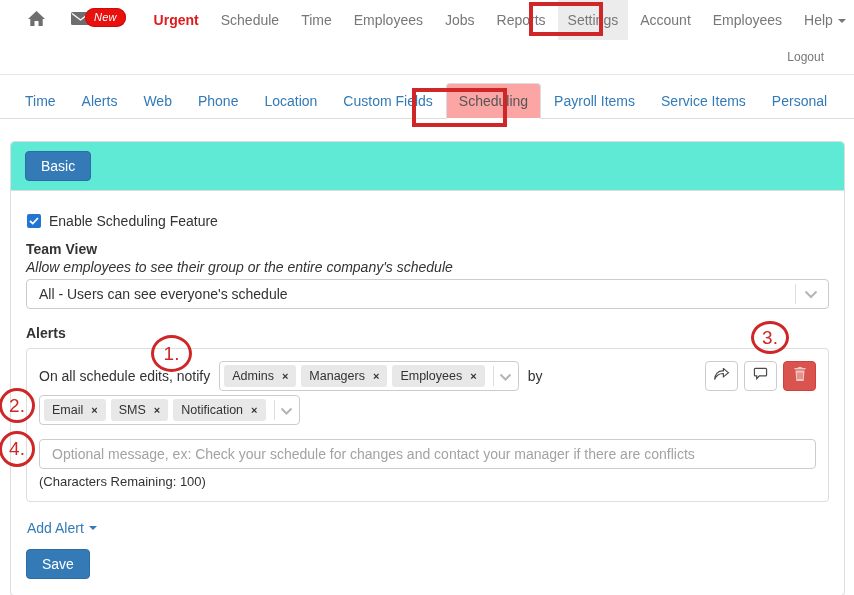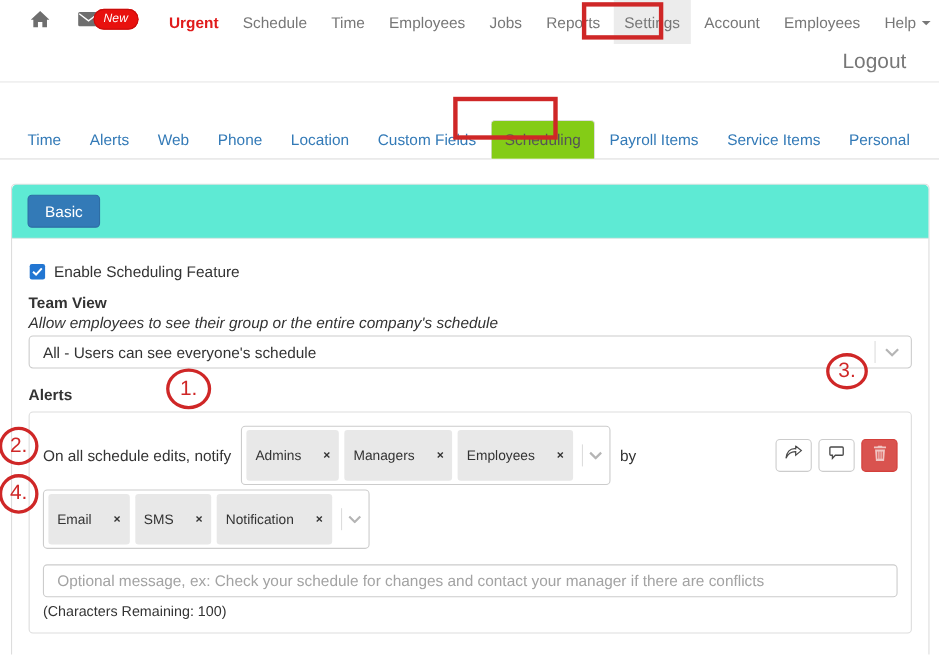--- a/index.html
+++ b/index.html
@@ -26,29 +26,29 @@
   }
   .navlink { color: #777; font-size: 14px; padding: 12px 10px; margin: 0 1px; white-space: nowrap; }
   .navlink.urgent { color: #e01b1b; font-weight: bold; margin-left: 8px; }
   .navlink.active-top { background: #ececec; }
   .caret {
     display: inline-block; width: 0; height: 0;
     border-left: 4px solid transparent; border-right: 4px solid transparent;
     border-top: 4px solid currentColor; margin-left: 5px; vertical-align: 2px;
   }
   .topnav-row2 { display: flex; justify-content: flex-end; align-items: center; height: 34px; padding-right: 30px; }
-  .logout { color: #777; font-size: 19px; }
+  .logout { color: #777; font-size: 12px; }
 
   
   .tabs { display: flex; align-items: flex-end; padding-left: 12px; border-bottom: 1px solid #ddd; margin-top: 8px; }
   .tab {
     color: #337ab7; font-size: 14px; padding: 9px 12px; display: inline-flex; align-items: center;
     border: 1px solid transparent; border-radius: 4px 4px 0 0; margin-bottom: -1px; white-space: nowrap;
   }
-  .tab.active { color: #555; background: #84cc16; border-color: #ddd #ddd #fff #ddd; margin-top: 26px; }
+  .tab.active { color: #555; background: #fca5a5; border-color: #ddd #ddd #fff #ddd; }
 
   
   .panel { margin: 22px 9px 0 10px; border: 1px solid #ddd; border-radius: 4px; background: #fff; }
   .panel-heading { background: #5eead4; border-bottom: 1px solid #ddd; border-radius: 4px 4px 0 0; padding: 9px 14px; }
   .btn { display: inline-block; font-size: 14px; border-radius: 4px; padding: 6px 15px; cursor: pointer; }
   .btn-primary { background: #337ab7; border: 1px solid #2e6da4; color: #fff; }
   .panel-body { padding: 15px 15px 6px 15px; }
 
   .checkbox-row { display: flex; align-items: center; gap: 8px; margin: 7px 0 0 1px; }
   .checkbox { width: 14px; height: 14px; background: #2276d2; border-radius: 2px; display: flex; align-items: center; justify-content: center; }
@@ -65,22 +65,22 @@
   .v-sep { width: 1px; height: 20px; background: #ddd; margin: 0 8px; }
 
   .alert-box { margin-top: 7px; border: 1px solid #ddd; border-radius: 4px; padding: 12px; }
   .alert-row1 { display: flex; align-items: center; }
   .inline-label { font-size: 14px; color: #333; white-space: nowrap; }
   .multiselect {
     display: inline-flex; align-items: center; border: 1px solid #ccc; border-radius: 4px;
     background: #fff; padding: 3px 6px 3px 4px; gap: 5px; margin: 0 9px;
   }
   .tag {
-    background: #e8e8e8; border-radius: 3px; padding: 16px 8px; font-size: 12.5px; color: #333;
-    display: inline-flex; align-items: center; gap: 20px; white-space: nowrap;
+    background: #e8e8e8; border-radius: 3px; padding: 4px 8px; font-size: 12.5px; color: #333;
+    display: inline-flex; align-items: center; gap: 8px; white-space: nowrap;
   }
   .tag-x { font-weight: bold; font-size: 11px; color: #333; cursor: pointer; line-height: 1; }
   .ms-sep { width: 1px; height: 20px; background: #ddd; margin-left: 3px; }
   .spacer { flex: 1; }
   .icon-btn {
     width: 33px; height: 30px; border: 1px solid #ccc; border-radius: 4px; background: #fff;
     display: inline-flex; align-items: center; justify-content: center; margin-left: 6px; cursor: pointer;
   }
   .icon-btn.danger { background: #d9534f; border-color: #d43f3a; }
 

